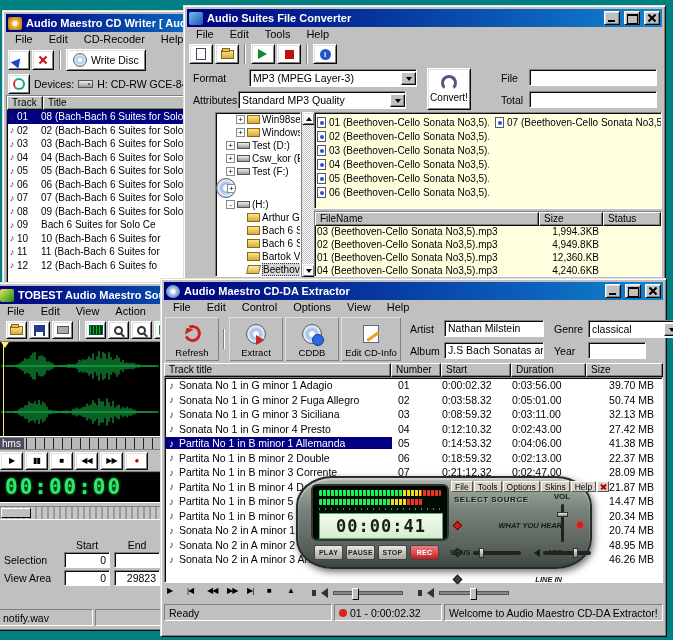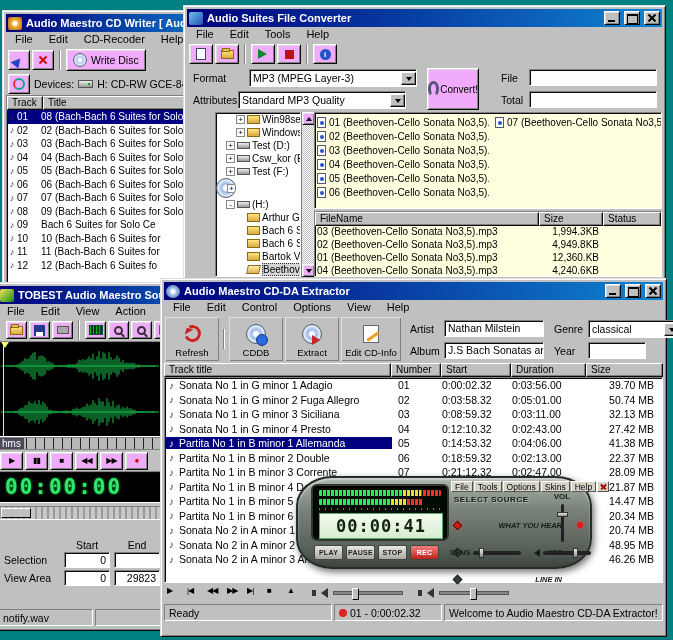--- a/index.html
+++ b/index.html
@@ -14,21 +14,21 @@
         gap:4px;padding:0 2px;font-weight:bold;font-size:11px;white-space:nowrap;overflow:hidden;}
   .tbar .sp{flex:1;}
   .cap{width:16px;height:14px;background:#c0c0c0;border:1px solid;border-color:#fff #0a0a0a #0a0a0a #fff;
        box-shadow:inset 1px 1px 0 #dfdfdf,inset -1px -1px 0 #808080;position:relative;flex:0 0 auto;}
   .cap.mn::after{content:"";position:absolute;left:3px;bottom:2px;width:7px;height:2px;background:#000;}
   .cap.mx::after{content:"";position:absolute;left:2px;top:2px;width:9px;height:7px;border:1px solid #000;border-top-width:2px;}
   .cap.cl::before,.cap.cl::after{content:"";position:absolute;left:2px;top:5px;width:10px;height:2px;background:#000;}
   .cap.cl::before{transform:rotate(45deg);} .cap.cl::after{transform:rotate(-45deg);}
   .menubar{display:flex;align-items:center;height:15px;padding:0 1px;}
   .mi{padding:1px 8px 2px 8px;white-space:nowrap;}
-  .b3{background:#f0abfc;border:1px solid;border-color:#fff #0a0a0a #0a0a0a #fff;
+  .b3{background:#ffffff;border:1px solid;border-color:#fff #0a0a0a #0a0a0a #fff;
       box-shadow:inset 1px 1px 0 #dfdfdf,inset -1px -1px 0 #808080;display:inline-flex;align-items:center;justify-content:center;
       font-family:"Liberation Sans",sans-serif;font-size:10px;}
   .field{background:#fff;border:1px solid;border-color:#808080 #fff #fff #808080;box-shadow:inset 1px 1px 0 #0a0a0a;
          font-size:10.5px;padding:1px 3px;height:17px;white-space:nowrap;overflow:hidden;}
   .combo{display:flex;background:#fff;border:1px solid;border-color:#808080 #fff #fff #808080;box-shadow:inset 1px 1px 0 #0a0a0a;height:18px;align-items:center;}
   .combo .cv{flex:1;padding:2px 3px;font-size:10.5px;white-space:nowrap;overflow:hidden;}
   .combo .ar{width:15px;background:#c0c0c0;border:1px solid;border-color:#fff #0a0a0a #0a0a0a #fff;
              box-shadow:inset -1px -1px 0 #808080;display:flex;align-items:center;justify-content:center;}
   .combo .ar::after{content:"";border:3px solid transparent;border-top:4px solid #000;margin-top:4px;}
   .hcell{background:#c0c0c0;border:1px solid;border-color:#fff #0a0a0a #0a0a0a #fff;box-shadow:inset -1px -1px 0 #808080;
@@ -67,21 +67,21 @@
   .tb20{width:24px;height:20px;}
   .gi-page{width:10px;height:12px;background:#fff;border:1px solid #446;}
   .gi-folder{width:13px;height:9px;background:linear-gradient(#ffe580,#d9a940);border:1px solid #8a6a14;position:relative;}
   .gi-folder::before{content:"";position:absolute;left:0;top:-3px;width:6px;height:2px;background:#e9c050;border:1px solid #8a6a14;}
   .gi-play{width:0;height:0;border:5px solid transparent;border-left:9px solid #0a8a2a;margin-left:3px;}
   .gi-stop{width:9px;height:9px;background:#bb1111;}
   .gi-info{width:11px;height:11px;border-radius:50%;background:#2255cc;color:#fff;font-size:8px;font-weight:bold;
            display:flex;align-items:center;justify-content:center;}
   .ctlrow{position:relative;height:46px;}
   .lbl{position:absolute;font-size:10.5px;white-space:nowrap;}
-  .convbtn{position:absolute;width:52px;height:42px;flex-direction:row;gap:1px;font-size:10px;}
+  .convbtn{position:absolute;width:44px;height:42px;flex-direction:column;gap:1px;font-size:10px;}
   .convic{width:16px;height:16px;border:3px solid #557; border-radius:50%;border-bottom-color:transparent;position:relative;}
   .cmain{display:flex;height:165px;}
   .lspace{width:28px;flex:0 0 auto;}
   .tree{width:86px;flex:0 0 auto;background:#fff;border:1px solid;border-color:#808080 #fff #fff #808080;
         box-shadow:inset 1px 1px 0 #0a0a0a;overflow:hidden;font-size:10px;}
   .vscroll{width:13px;flex:0 0 auto;background:repeating-conic-gradient(#fff 0 25%,#c0c0c0 0 50%) 0 0/2px 2px;
            border-left:1px solid #808080;display:flex;flex-direction:column;justify-content:space-between;}
   .sbtn{width:13px;height:13px;}
   .sbtn::after{content:"";border:3px solid transparent;}
   .sbtn.up::after{border-bottom:4px solid #000;margin-top:-3px;}
@@ -675,29 +675,29 @@
     <div class="toprow">
       <span class="b3 bigbtn">
         <span class="icwrap">
             <span class="ic-refresh"></span>
           </span>
         <span>Refresh</span>
       </span>
       <span class="sep"></span>
       <span class="b3 bigbtn">
         <span class="icwrap">
+            <span class="ic-cd ext"></span>
+          </span>
+        <span>Extract</span>
+      </span>
+      <span class="b3 bigbtn">
+        <span class="icwrap">
             <span class="ic-cd db"></span>
           </span>
         <span>CDDB</span>
-      </span>
-      <span class="b3 bigbtn">
-        <span class="icwrap">
-            <span class="ic-cd ext"></span>
-          </span>
-        <span>Extract</span>
       </span>
       <span class="b3 bigbtn" style="width:62px">
         <span class="icwrap">
             <span class="ic-edit"></span>
           </span>
         <span>Edit CD-Info</span>
       </span>
       <div class="formarea">
         <span class="lbl" style="left:8px;top:8px">Artist</span>
         <div class="field" style="position:absolute;left:42px;top:5px;width:100px">Nathan Milstein</div>

